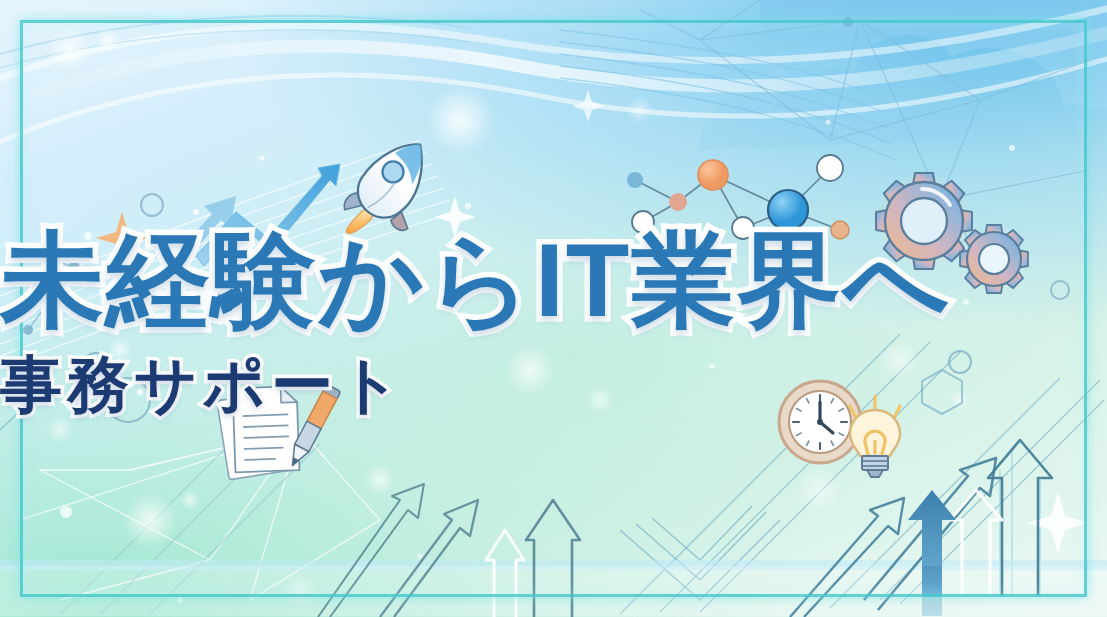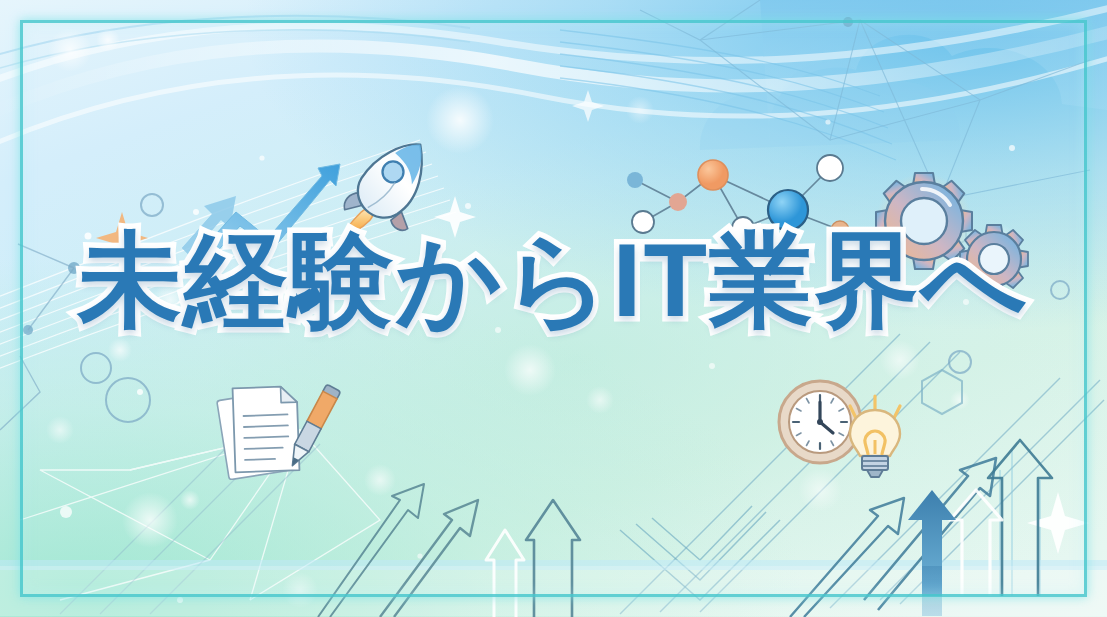--- a/index.html
+++ b/index.html
@@ -15,21 +15,21 @@
   .layer{position:absolute;inset:0;pointer-events:none;}
   .layer svg{width:100%;height:100%;display:block;}
   
   #frame{
     position:absolute;left:20px;top:20px;right:20px;bottom:20px;
     border:3px solid rgba(74,200,206,.85);
     box-shadow:0 0 10px rgba(120,225,230,.75), inset 0 0 14px rgba(180,240,245,.35);
     pointer-events:none;
   }
   
-  #textwrap{position:absolute;left:0;right:0;top:228px;text-align:center;}
+  #textwrap{position:absolute;left:0;right:0;top:228px;}
   #headline{
     font-size:104px;font-weight:700;letter-spacing:2px;line-height:1;
     color:#2a79b6;
     -webkit-text-stroke:11px #ffffff;
     paint-order:stroke fill;
     text-shadow:0 4px 7px rgba(80,130,170,.30);
     white-space:nowrap;
   }
   #subtitle{
     margin-top:22px;font-size:62px;font-weight:700;letter-spacing:5px;line-height:1;
@@ -482,15 +482,16 @@
         <path d="M922 596 L922 520 L908 520 L932 490 L956 520 L942 520 L942 596 Z"></path>
         <rect x="922" y="566" width="20" height="50" opacity=".4"></rect>
       </g>
     </svg>
   </div>
 
   <div id="frame"></div>
 
   <div id="textwrap">
     <div id="headline">未経験からIT業界へ</div>
+    <div id="subtitle">事務サポート</div>
   </div>
 
 </div>
 
 </body></html>

